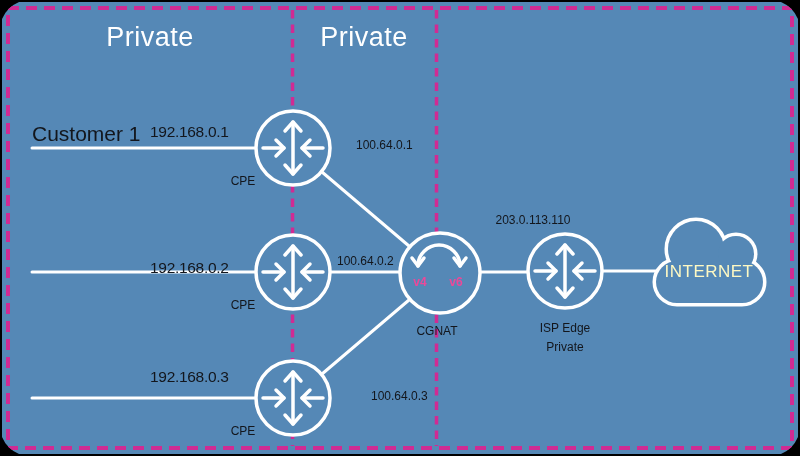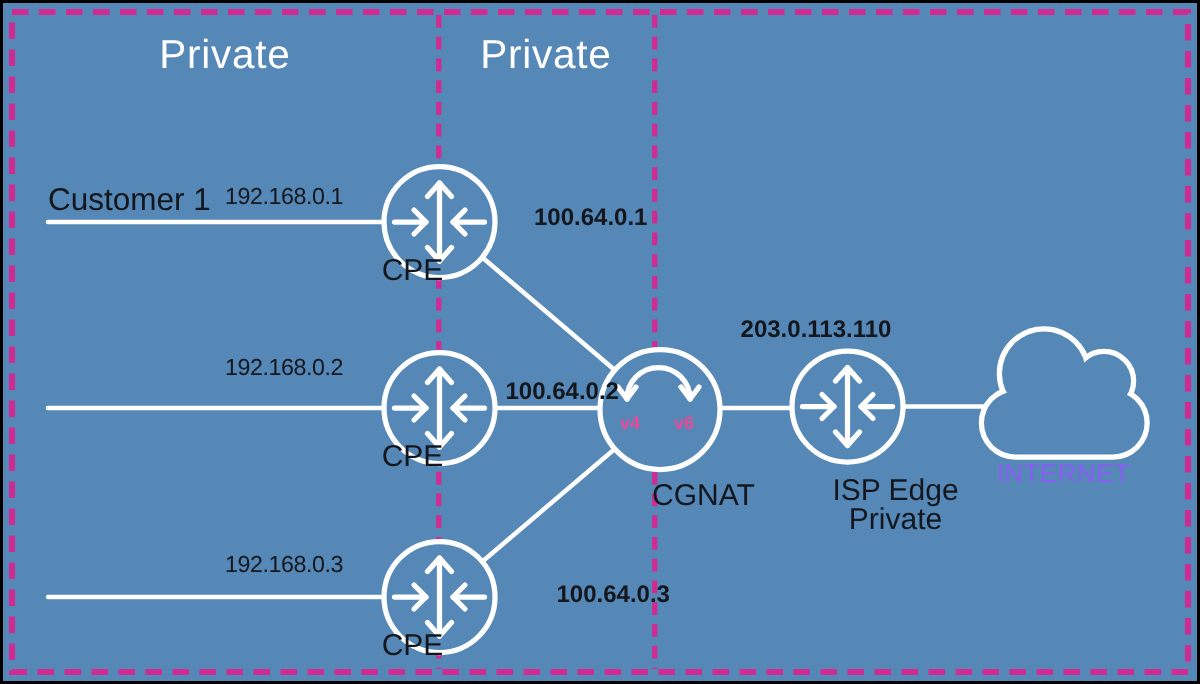--- a/index.html
+++ b/index.html
@@ -2,44 +2,45 @@
 <html><head>
 <meta charset="utf-8">
 <style>
   html,body{margin:0;padding:0;background:#000;}
   .stage{
     position:relative;
     width:800px;height:456px;
     background:#000;
     font-family:"Liberation Sans", sans-serif;
     overflow:hidden;
+    border-radius:30px;
   }
   .stage svg{position:absolute;left:0;top:0;}
   .txt{position:absolute;white-space:nowrap;}
   .center{transform:translate(-50%,-50%);}
   .zone{
     color:#ffffff;font-size:27px;font-weight:500;letter-spacing:.5px;
   }
   .cust{
     color:#13161c;font-size:21px;font-weight:500;line-height:24px;
   }
   .iplan{
     color:#13161c;font-size:15.5px;font-weight:500;letter-spacing:-.3px;line-height:16px;margin-top:12px;
   }
   .ipwan{
-    color:#13161c;font-size:16px;font-weight:700;line-height:13px;
+    color:#13161c;font-size:12px;font-weight:400;line-height:13px;
   }
   .nodelabel{
-    color:#13161c;font-size:20px;font-weight:500;margin-left:32px;
+    color:#13161c;font-size:12px;font-weight:500;
   }
   .vtag{
     color:#ec4899;font-size:12px;font-weight:700;
   }
   .inet{
-    color:#8b5cf6;font-size:17px;font-weight:500;letter-spacing:.5px;margin-top:44px;
+    color:#fef9c3;font-size:17px;font-weight:500;letter-spacing:.5px;
   }
 </style>
 </head>
 <body>
 
 <div class="stage">
 
   <svg width="800" height="456" viewBox="0 0 800 456">
     <defs>
       <marker id="chev" markerWidth="30" markerHeight="30" refX="0" refY="0" orient="auto-start-reverse" markerUnits="userSpaceOnUse" overflow="visible">
@@ -102,31 +103,31 @@
   </svg>
 
   <div class="txt zone center" style="left:150px;top:37px">Private</div>
   <div class="txt zone center" style="left:364px;top:37px">Private</div>
 
   <div class="txt cust" style="left:32px;top:122px">Customer 1</div>
   <div class="txt iplan" style="left:150px;top:112px">192.168.0.1</div>
   <div class="txt ipwan" style="left:356px;top:139px">100.64.0.1</div>
   <div class="txt nodelabel center" style="left:243px;top:181px">CPE</div>
 
-  <div class="txt iplan" style="left:150px;top:226px">192.168.0.2</div>
+  <div class="txt iplan" style="left:150px;top:248px">192.168.0.2</div>
   <div class="txt ipwan" style="left:337px;top:255px">100.64.0.2</div>
   <div class="txt nodelabel center" style="left:243px;top:305px">CPE</div>
 
   <div class="txt iplan" style="left:150px;top:357px">192.168.0.3</div>
   <div class="txt ipwan" style="left:371px;top:390px">100.64.0.3</div>
   <div class="txt nodelabel center" style="left:243px;top:431px">CPE</div>
 
   <div class="txt vtag center" style="left:420px;top:282px">v4</div>
   <div class="txt vtag center" style="left:456px;top:282px">v6</div>
   <div class="txt nodelabel center" style="left:437px;top:331px">CGNAT</div>
 
-  <div class="txt ipwan center" style="left:544px;top:220px">203.0.113.110</div>
+  <div class="txt ipwan center" style="left:533px;top:220px">203.0.113.110</div>
   <div class="txt nodelabel center" style="left:565px;top:328px">ISP Edge</div>
   <div class="txt nodelabel center" style="left:565px;top:347px">Private</div>
 
   <div class="txt inet center" style="left:709px;top:272px">INTERNET</div>
 
 </div>
 
 </body></html>

